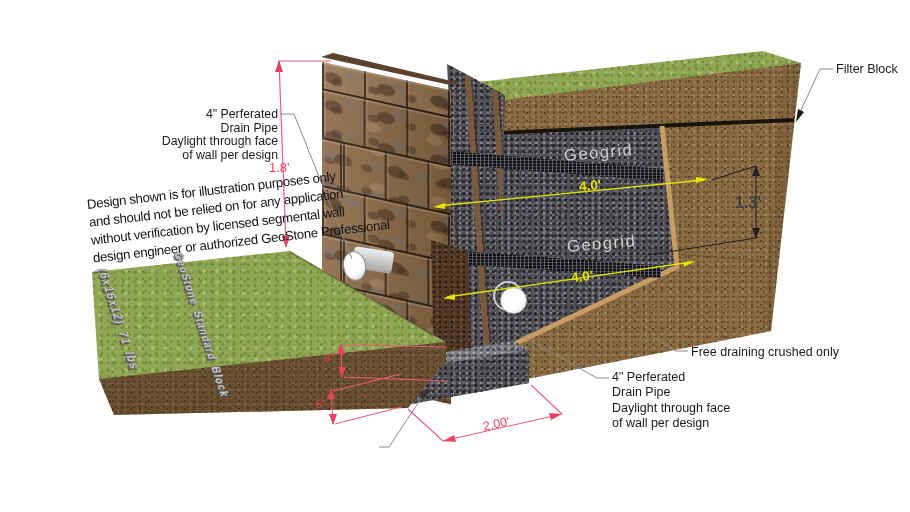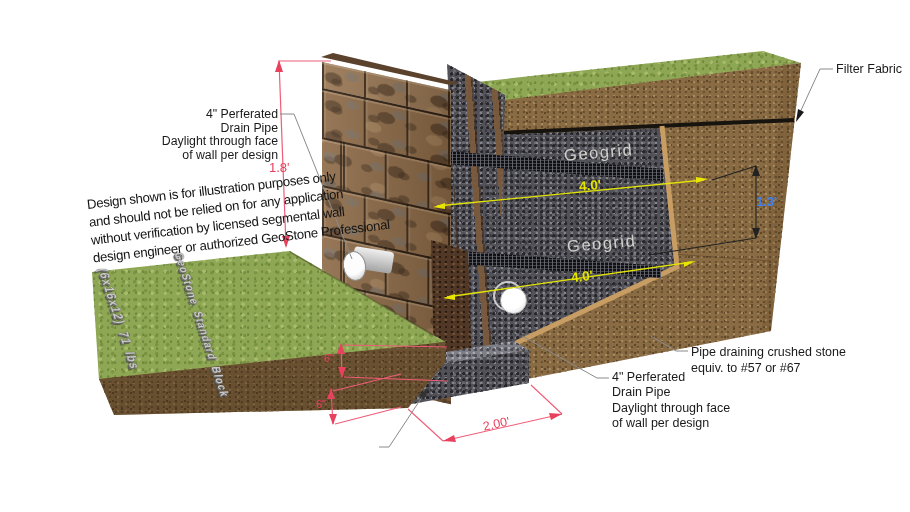--- a/index.html
+++ b/index.html
@@ -199,25 +199,24 @@
     <polygon points="429,388 424,400 419,395" fill="#333333"></polygon>
   </svg>
 
   <div class="lbl" style="left:148px;top:108px;width:130px;text-align:right;font-size:12.3px;line-height:13.6px;">
     <div>4" Perferated</div>
     <div>Drain Pipe</div>
     <div>Daylight through face</div>
     <div>of wall per design</div>
   </div>
 
-  <div class="lbl" style="left:836px;top:62px;">Filter Fabric</div>
+  <div class="lbl" style="left:836px;top:62px;">Filter Block</div>
 
   <div class="lbl" style="left:691px;top:344px;line-height:16px;">
-    <div>Pipe draining crushed stone</div>
-    <div>equiv. to #57 or #67</div>
+    <div>Free draining crushed only</div>
   </div>
 
   <div class="lbl" style="left:612px;top:370px;">
     <div>4" Perferated</div>
     <div>Drain Pipe</div>
     <div>Daylight through face</div>
     <div>of wall per design</div>
   </div>
 
 
@@ -227,18 +226,18 @@
     <div>without verification by licensed segmental wall</div>
     <div>design engineer or authorized GeoStone Professional</div>
   </div>
 
   <div class="ggl" style="left:564px;top:143px;">Geogrid</div>
   <div class="ggl" style="left:567px;top:234px;">Geogrid</div>
 
   <div class="dim red" style="left:269px;top:160px;font-size:13px;">1.8'</div>
   <div class="dim yellow" style="left:579px;top:178px;font-size:13.5px;transform:rotate(-5deg);">4.0'</div>
   <div class="dim yellow" style="left:571px;top:269px;font-size:13.5px;transform:rotate(-7deg);">4.0'</div>
-  <div class="dim" style="left:756px;top:194px;font-weight:bold;font-size:13px;color:#3b82f6;">1.3'</div>
+  <div class="dim" style="left:735px;top:194px;font-weight:bold;font-size:16px;color:#404040;">1.3'</div>
   <div class="dim red" style="left:483px;top:417px;transform:rotate(-12deg);">2.00'</div>
   <div class="dim red" style="left:324px;top:352px;font-size:11px;">6"</div>
   <div class="dim red" style="left:316px;top:398px;font-size:11px;">6"</div>
 
 </div>
 
 </body></html>

